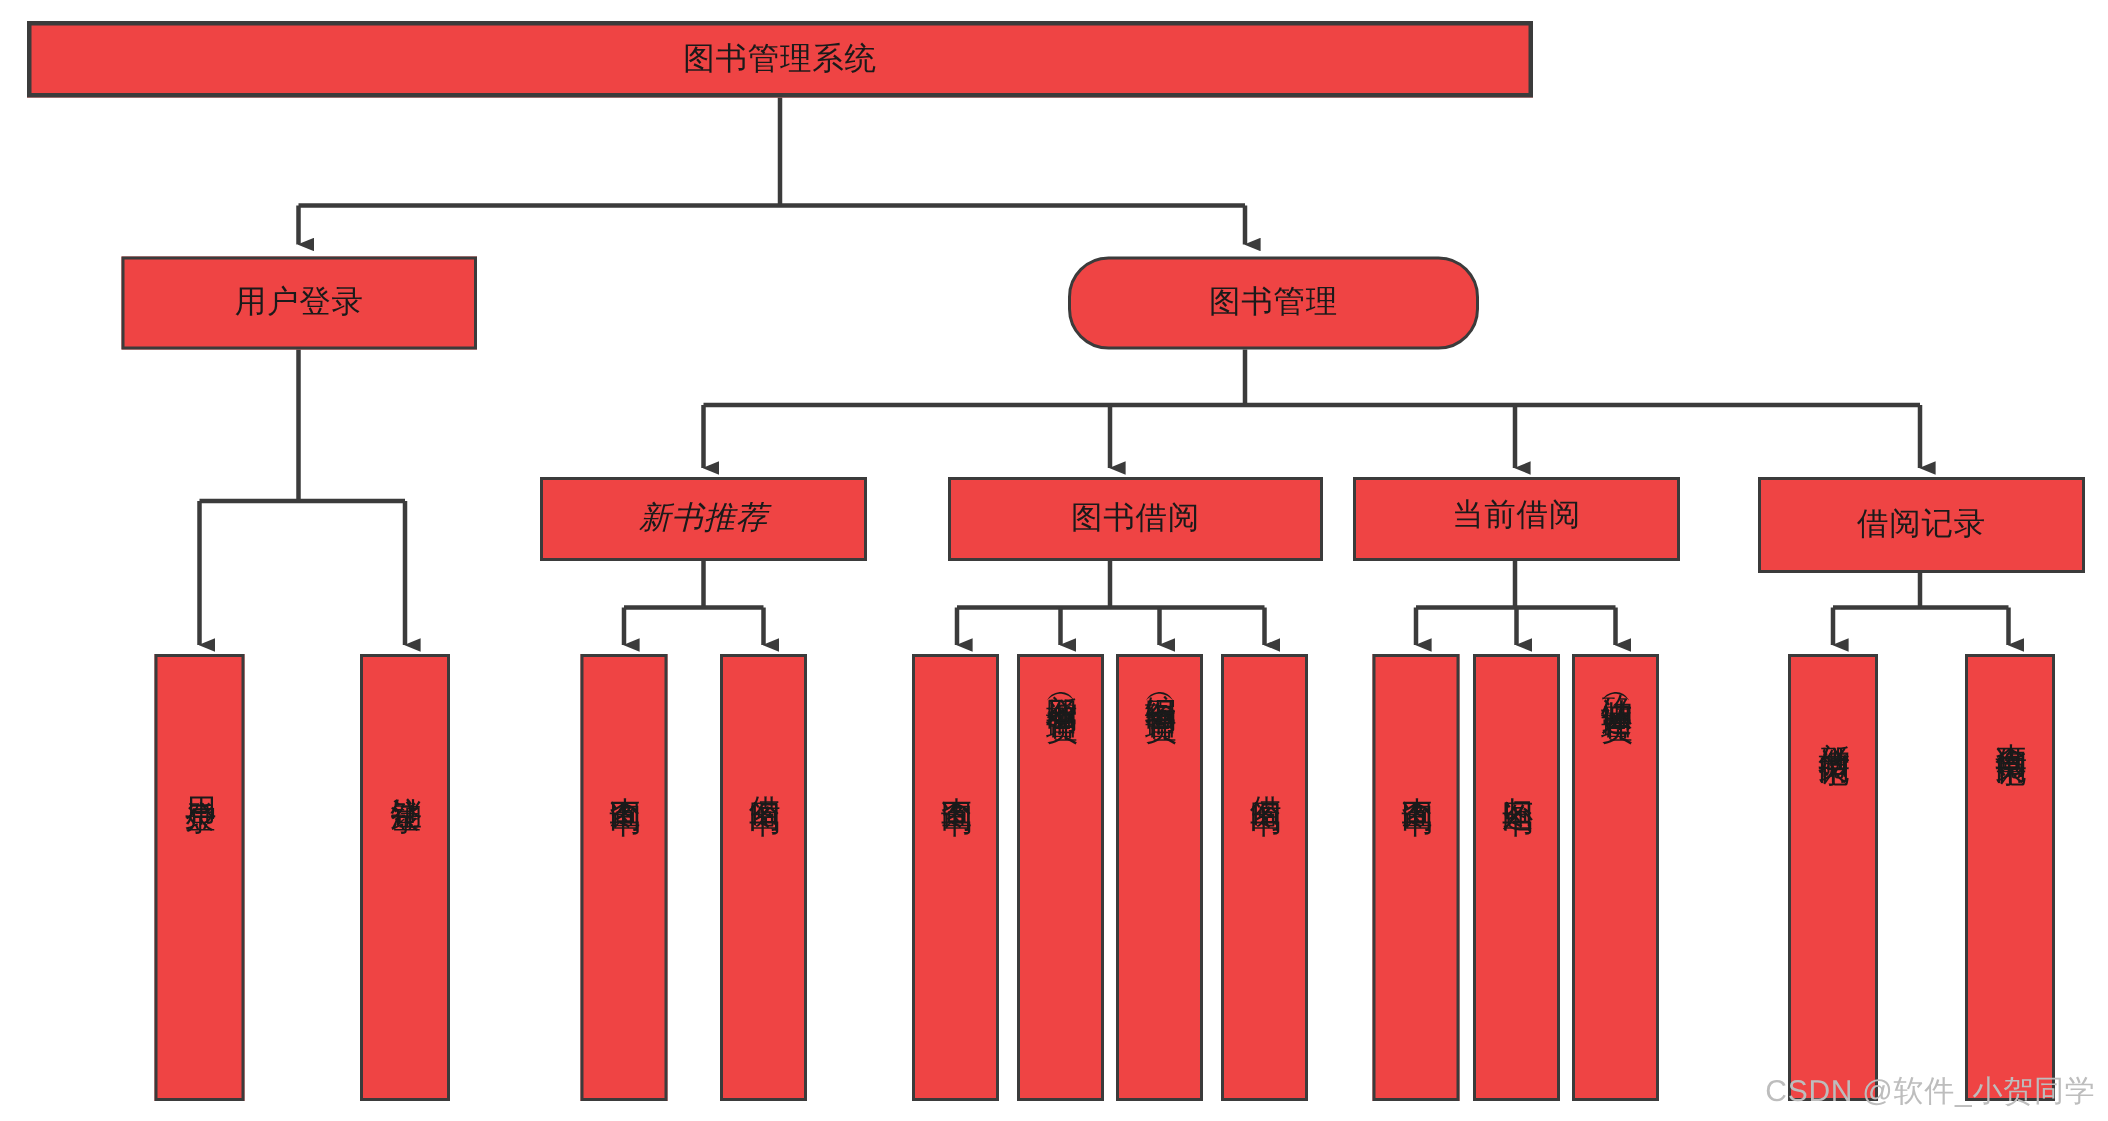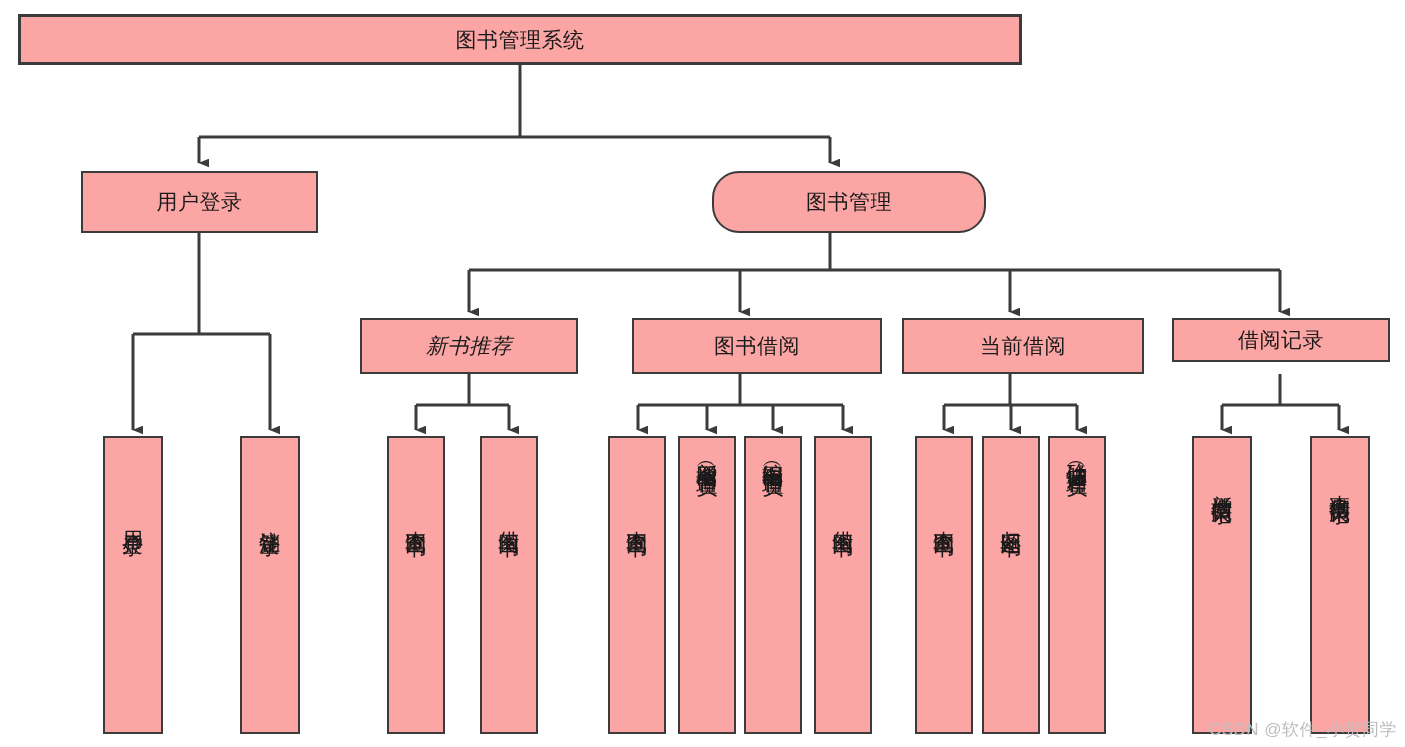--- a/index.html
+++ b/index.html
@@ -15,21 +15,21 @@
   }
   #diagram-root {
     position: relative;
     width: 1405px;
     height: 747px;
     background: #ffffff;
   }
   .node-box {
     position: absolute;
     box-sizing: border-box;
-    background: #fca5a5;
+    background: #ef4444;
     border: 2.5px solid #3b3b3b;
     display: flex;
     align-items: center;
     justify-content: center;
   }
   .node-box.level-0 { border-width: 3px; }
   .node-label {
     font-size: 21px;
     color: #1a1a1a;
     line-height: 1.1;
@@ -62,21 +62,21 @@
     left: 0;
     top: 0;
     width: 1405px;
     height: 747px;
     pointer-events: none;
   }
   #watermark {
     position: absolute;
     right: 8px;
     bottom: 6px;
-    font-size: 17px;
+    font-size: 20px;
     color: #bdbdbd;
     letter-spacing: 0.5px;
     white-space: nowrap;
   }
 </style>
 </head>
 <body>
 
 <div id="diagram-root">
 
@@ -142,24 +142,24 @@
   <div class="node-box" style="left:712px; top:171px; width:274px; height:62px;border-radius:27px;">
     <span class="node-label">图书管理</span>
   </div>
 
   <div class="node-box" style="left:360px; top:318px; width:218px; height:56px;font-style:italic;">
     <span class="node-label">新书推荐</span>
   </div>
   <div class="node-box" style="left:632px; top:318px; width:250px; height:56px;">
     <span class="node-label">图书借阅</span>
   </div>
-  <div class="node-box" style="left:902px; top:318px; width:242px; height:56px;">
+  <div class="node-box" style="left:902px; top:318px; width:218px; height:56px;font-family:Liberation Mono, monospace;">
     <span class="node-label">当前借阅</span>
   </div>
-  <div class="node-box" style="left:1172px; top:318px; width:218px; height:44px;text-align:center;">
+  <div class="node-box" style="left:1172px; top:318px; width:218px; height:64px;text-align:center;">
     <span class="node-label">借阅记录</span>
   </div>
 
   <div class="node-box leaf" style="left:103px; top:436px; width:60px; height:298px;">
     <div class="leaf-inner" style="top:76px;">
       <span class="node-label vertical">用户登录</span>
     </div>
   </div>
   <div class="node-box leaf" style="left:240px; top:436px; width:60px; height:298px;">
     <div class="leaf-inner" style="top:76px;">

